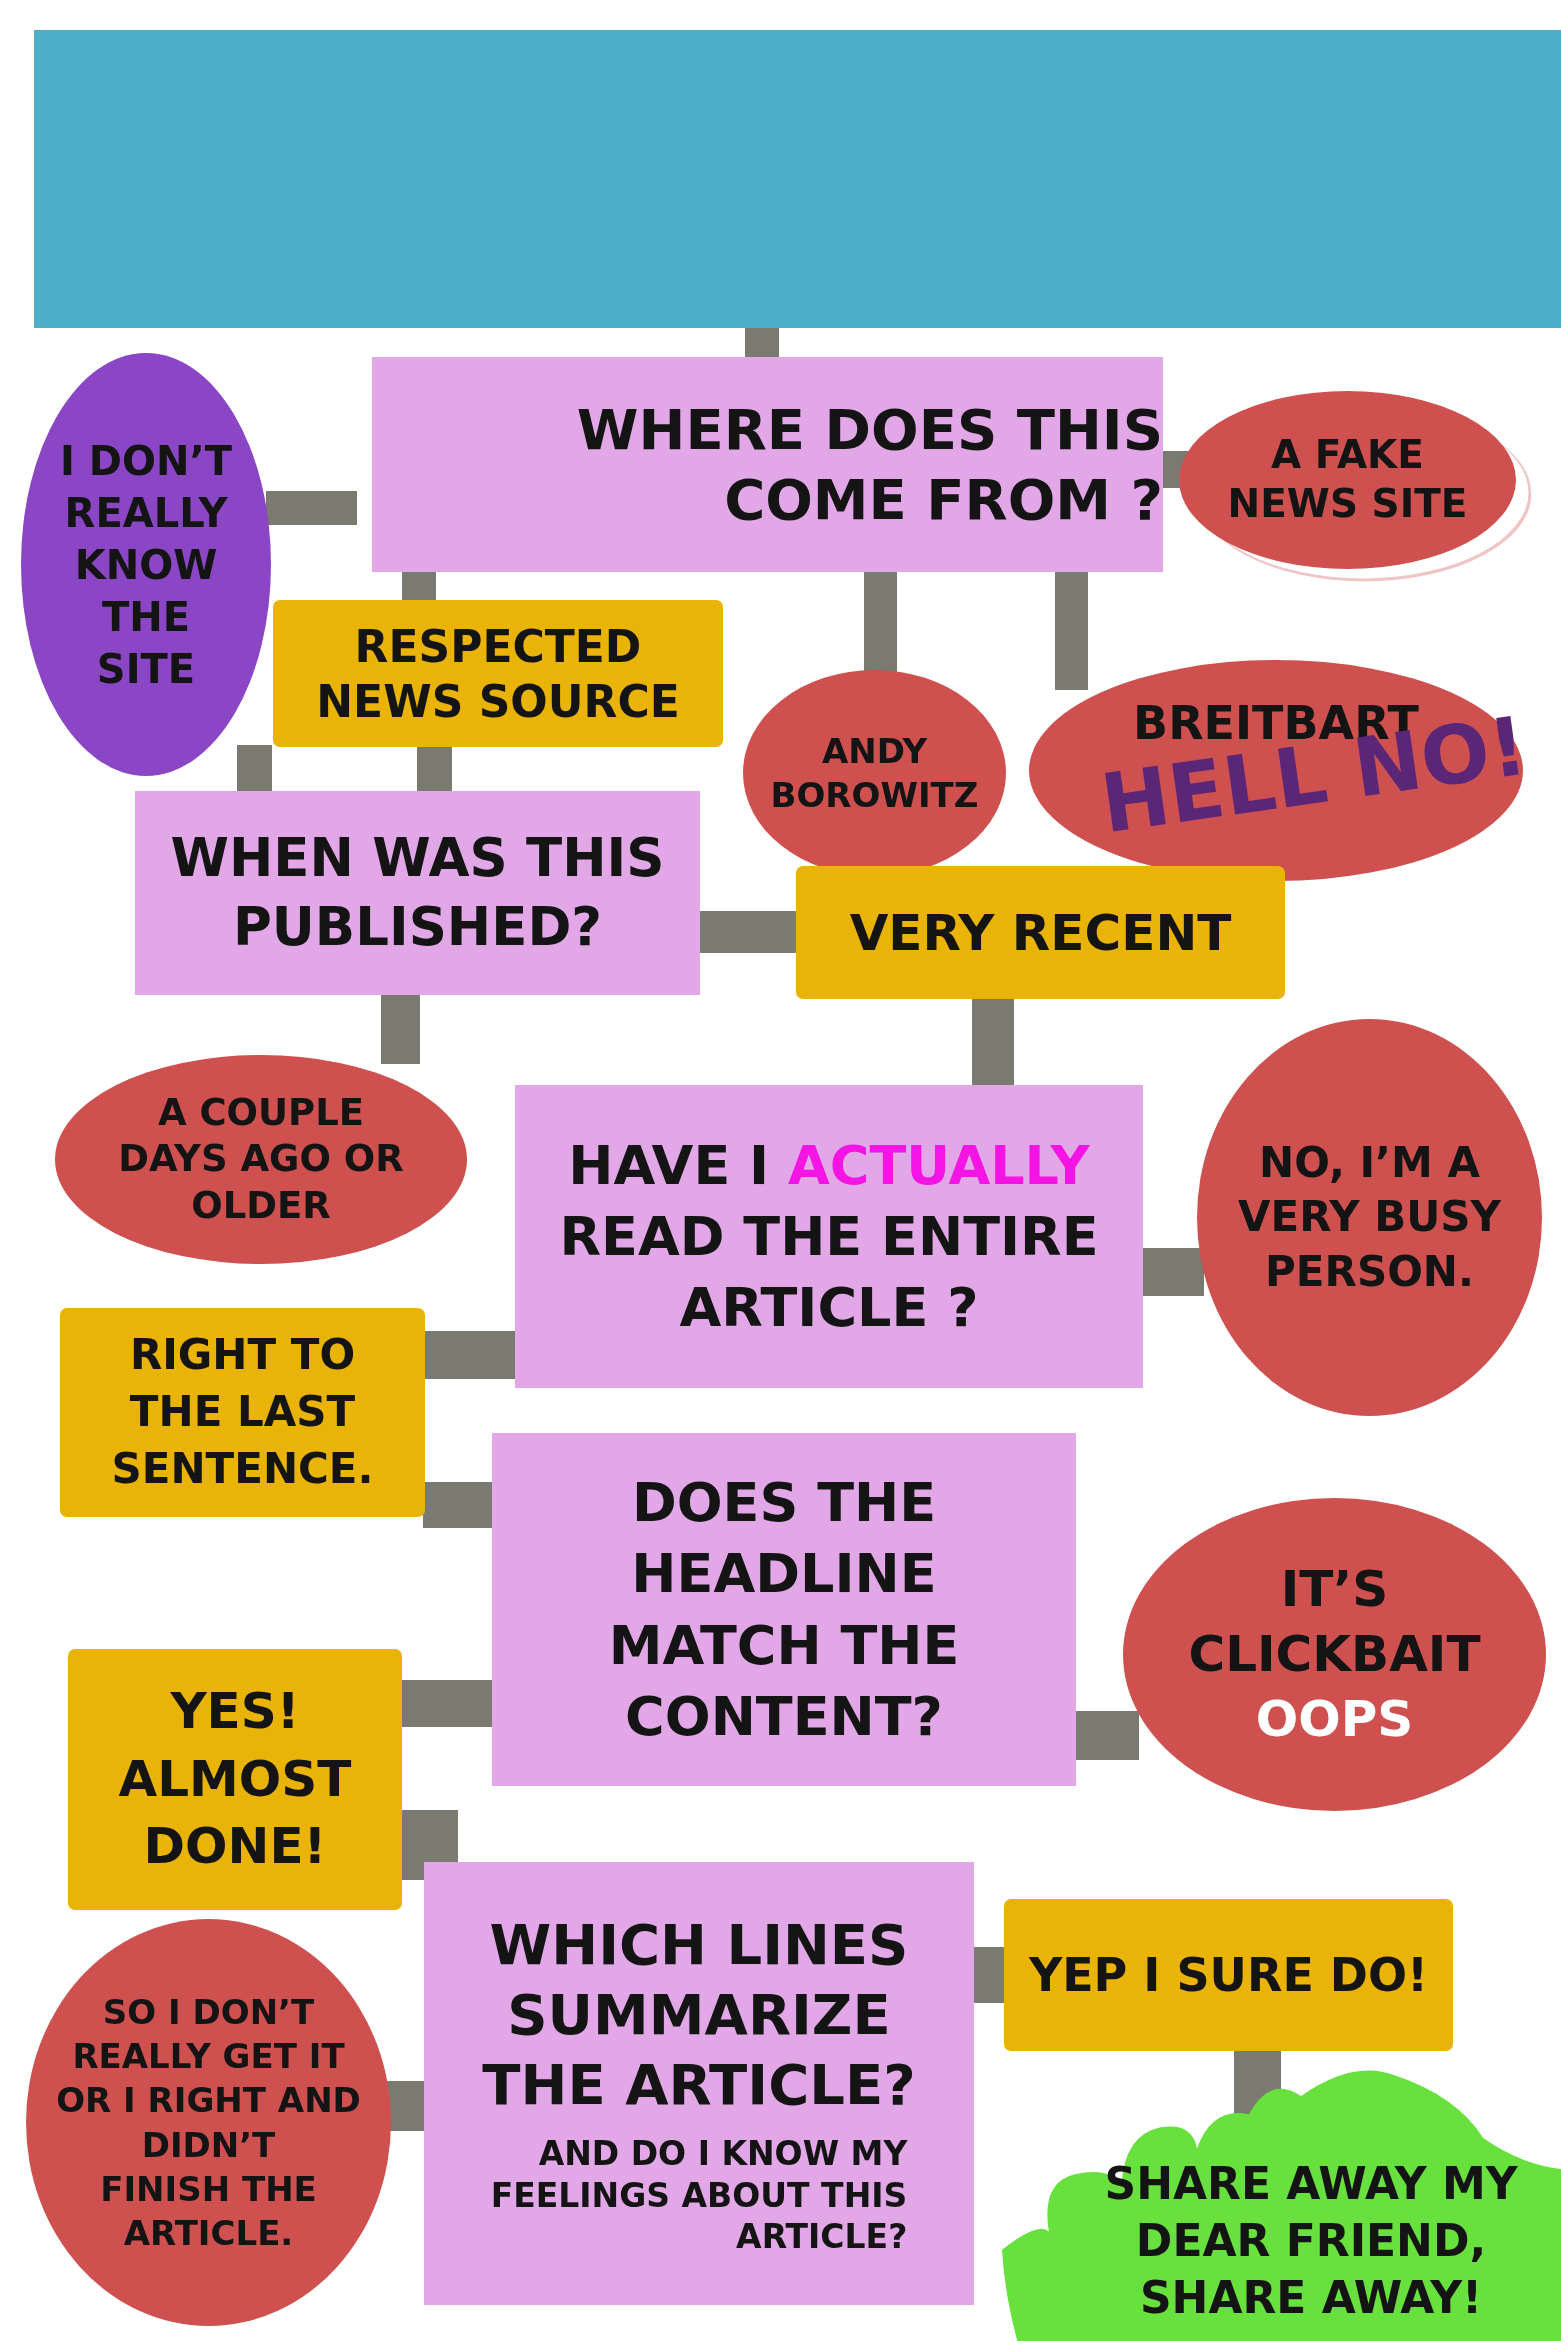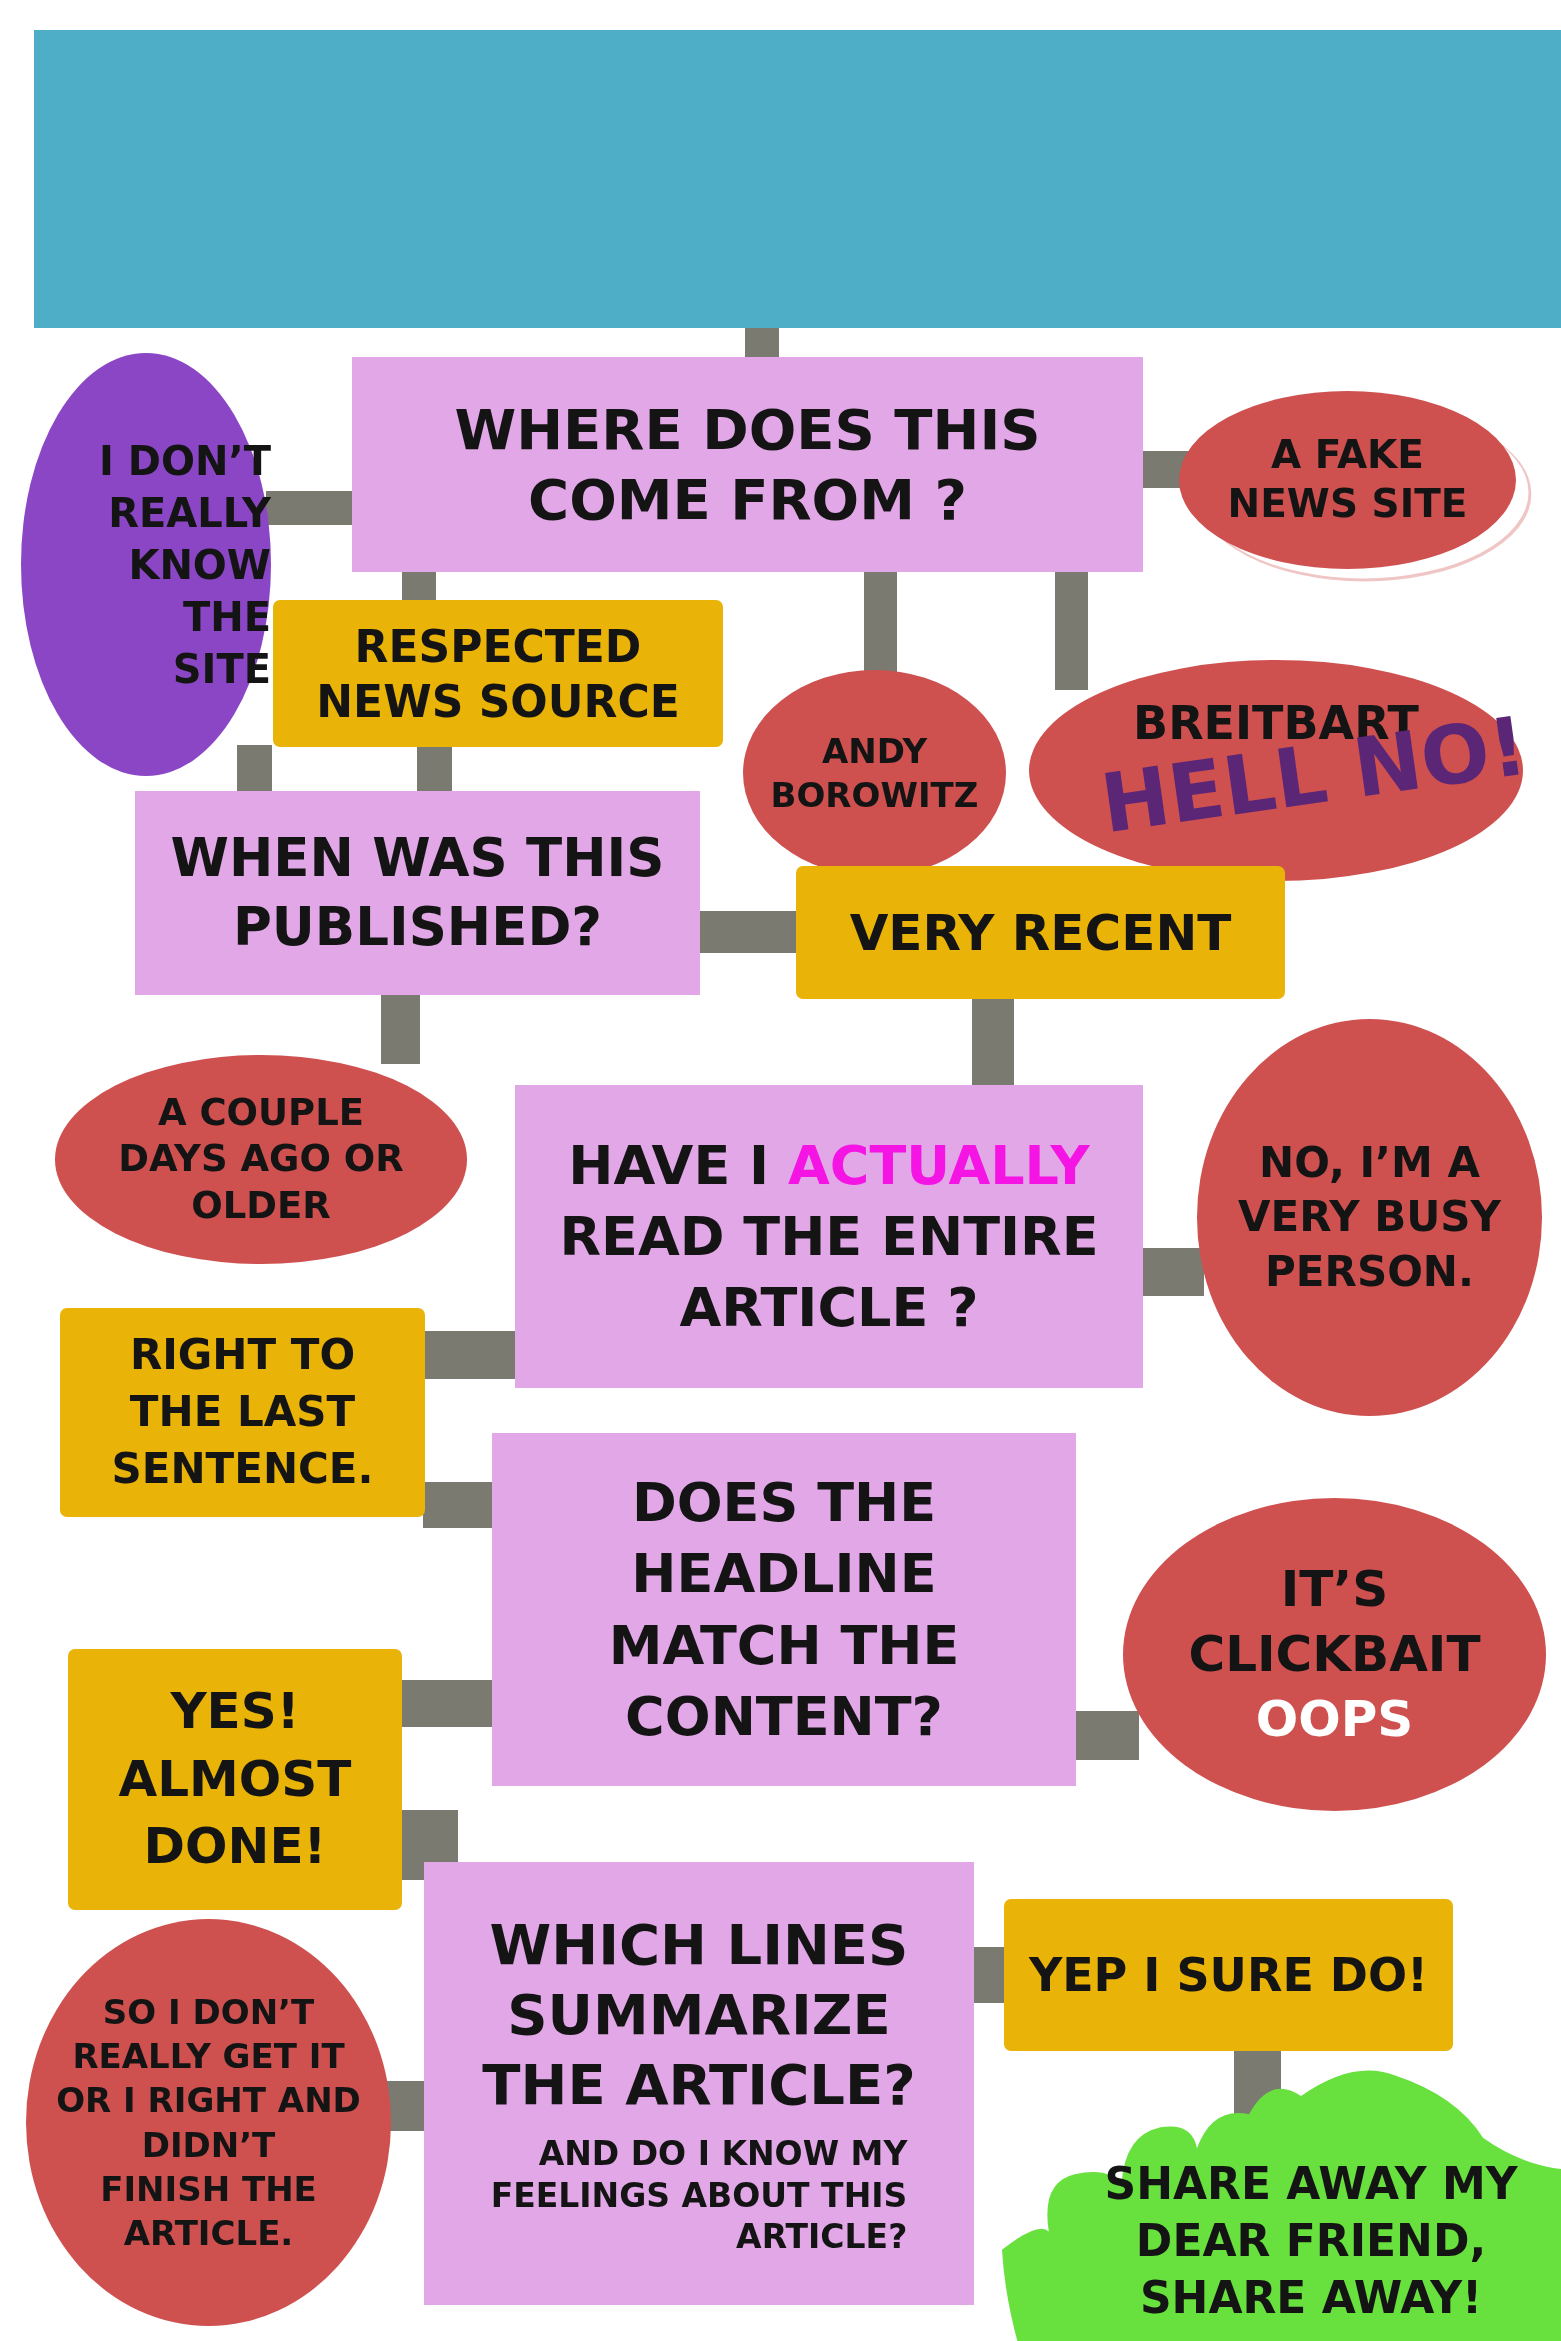--- a/index.html
+++ b/index.html
@@ -51,29 +51,29 @@
   <div class="c" style="left:1139px;top:1248px;width:65px;height:48px;"></div>
   <div class="c" style="left:423px;top:1331px;width:95px;height:48px;"></div>
   <div class="c" style="left:423px;top:1482px;width:72px;height:46px;"></div>
   <div class="c" style="left:398px;top:1680px;width:96px;height:47px;"></div>
   <div class="c" style="left:1071px;top:1711px;width:68px;height:49px;"></div>
   <div class="c" style="left:398px;top:1810px;width:60px;height:70px;"></div>
   <div class="c" style="left:969px;top:1947px;width:39px;height:56px;"></div>
   <div class="c" style="left:1234px;top:2045px;width:47px;height:172px;"></div>
   <div class="c" style="left:384px;top:2081px;width:48px;height:50px;"></div>
 
-  <div class="node purple" style="left:21px;top:353px;width:250px;height:423px;font-size:40px;line-height:1.3;align-items:flex-end;">
+  <div class="node purple" style="left:21px;top:353px;width:250px;height:423px;font-size:40px;line-height:1.3;">
     <div>I DON’T</div>
     <div>REALLY</div>
     <div>KNOW</div>
     <div>THE</div>
     <div>SITE</div>
   </div>
 
-  <div class="node q" style="left:352px;top:357px;width:791px;height:215px;font-size:56px;line-height:1.25;">
+  <div class="node q" style="left:372px;top:357px;width:791px;height:215px;font-size:56px;line-height:1.25;align-items:flex-end;">
     <div>WHERE DOES THIS</div>
     <div>COME FROM ?</div>
   </div>
 
   <div class="node r ring" style="left:1179px;top:391px;width:337px;height:178px;font-size:39px;line-height:1.25;">
     <div>A FAKE</div>
     <div>NEWS SITE</div>
   </div>
 
   <div class="node a" style="left:273px;top:600px;width:450px;height:147px;font-size:44px;line-height:1.25;">

